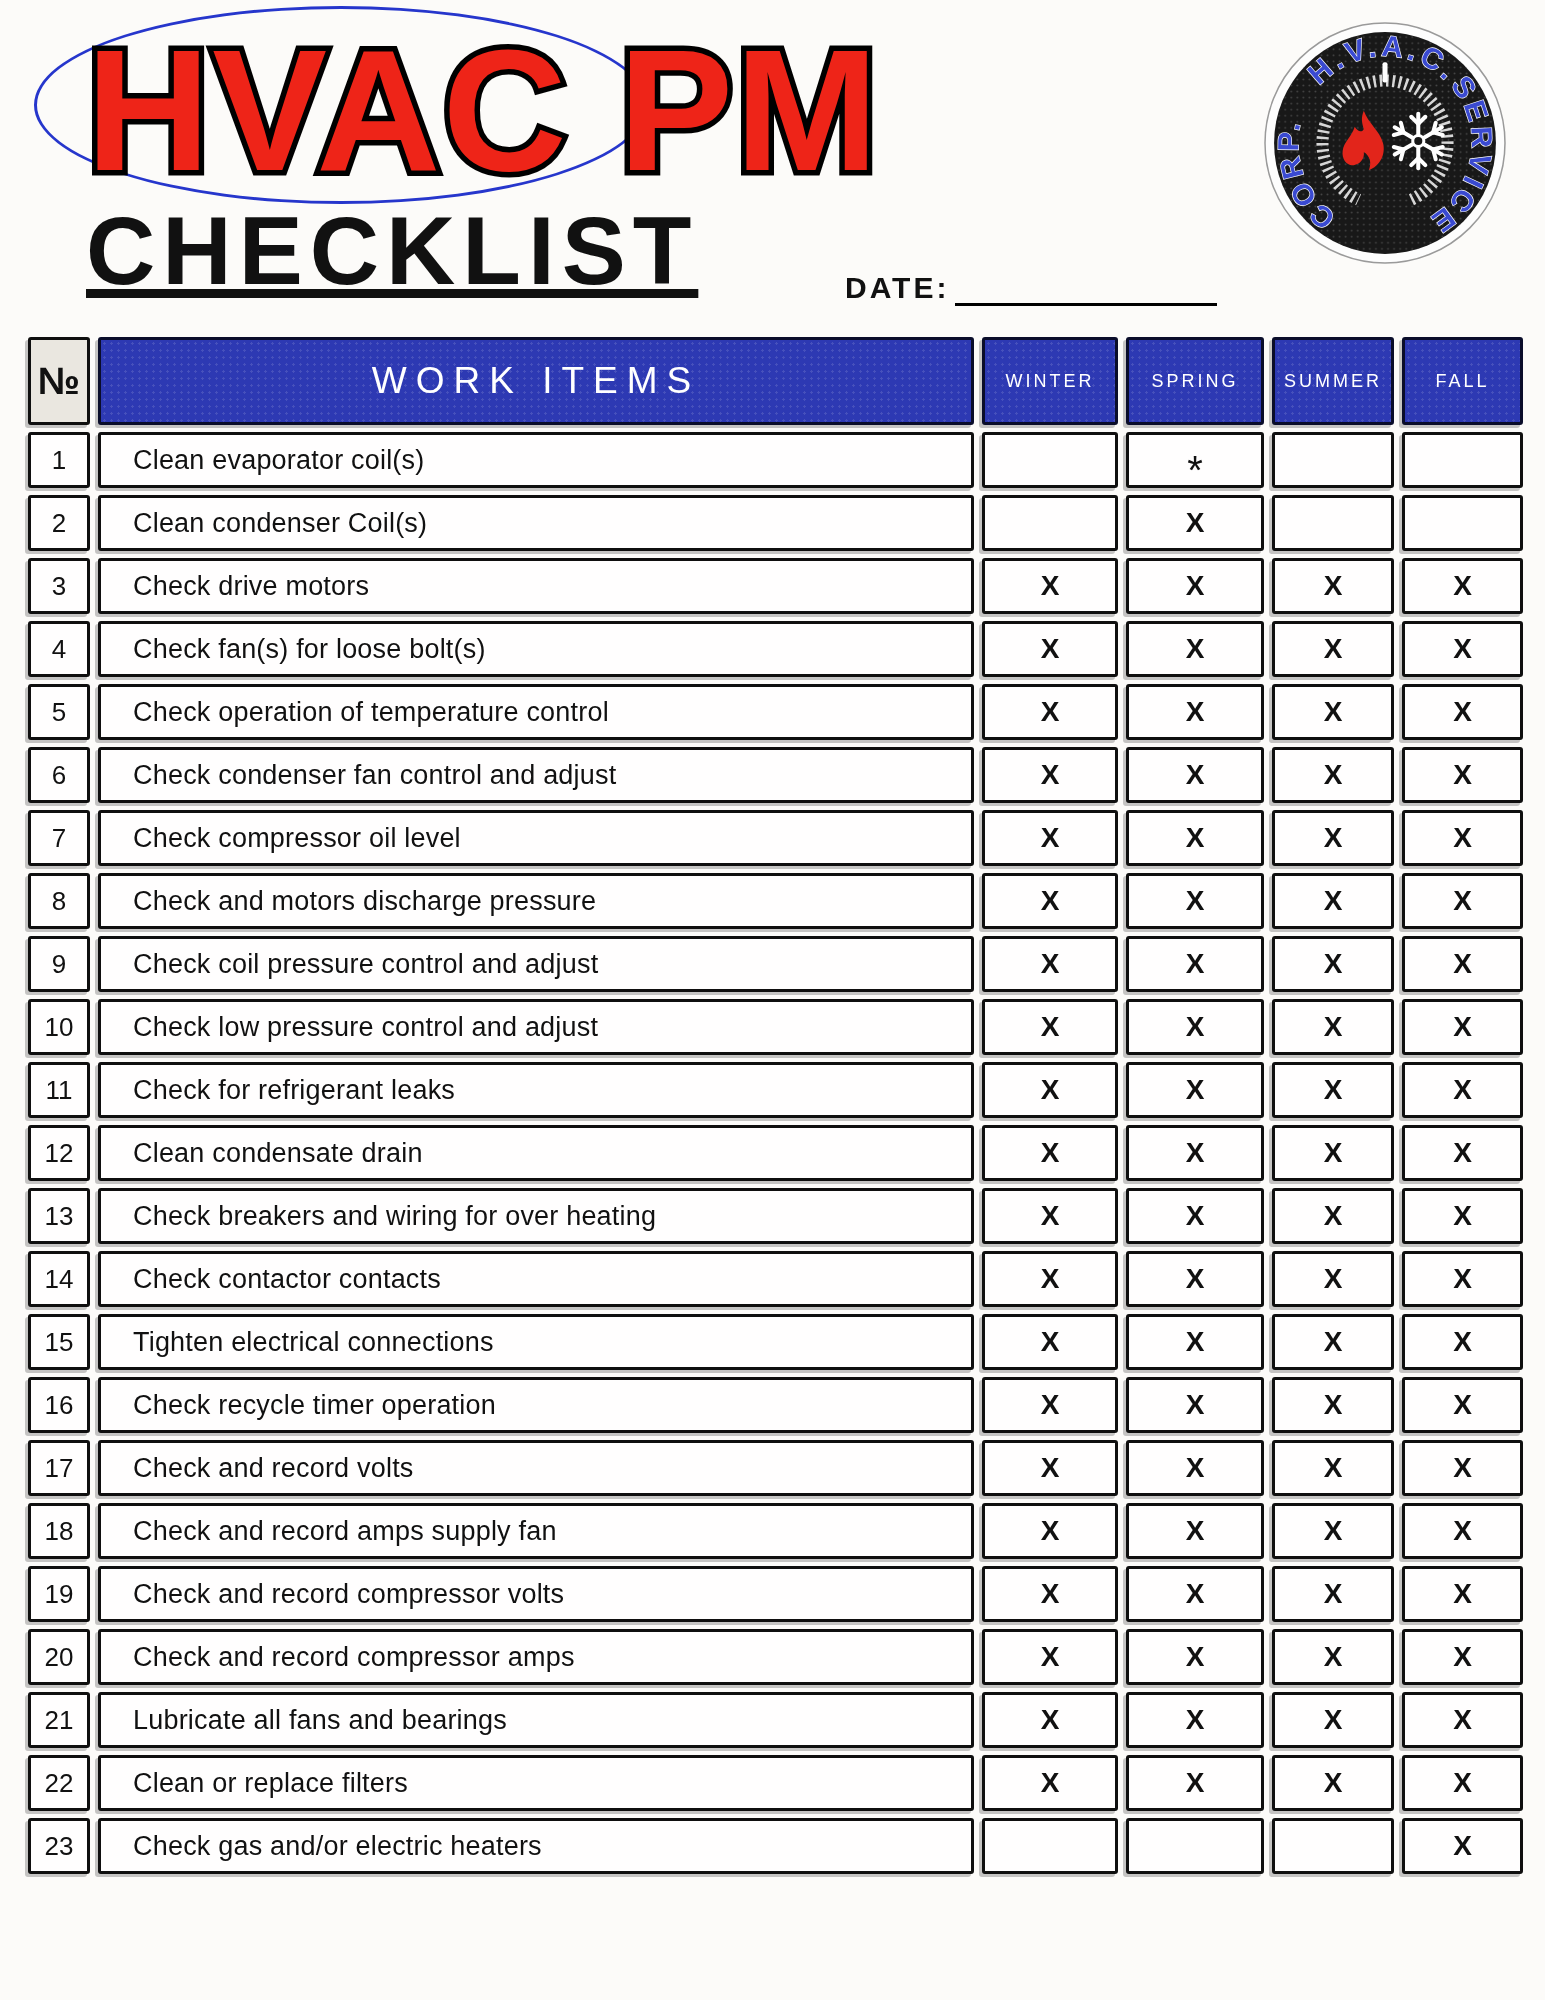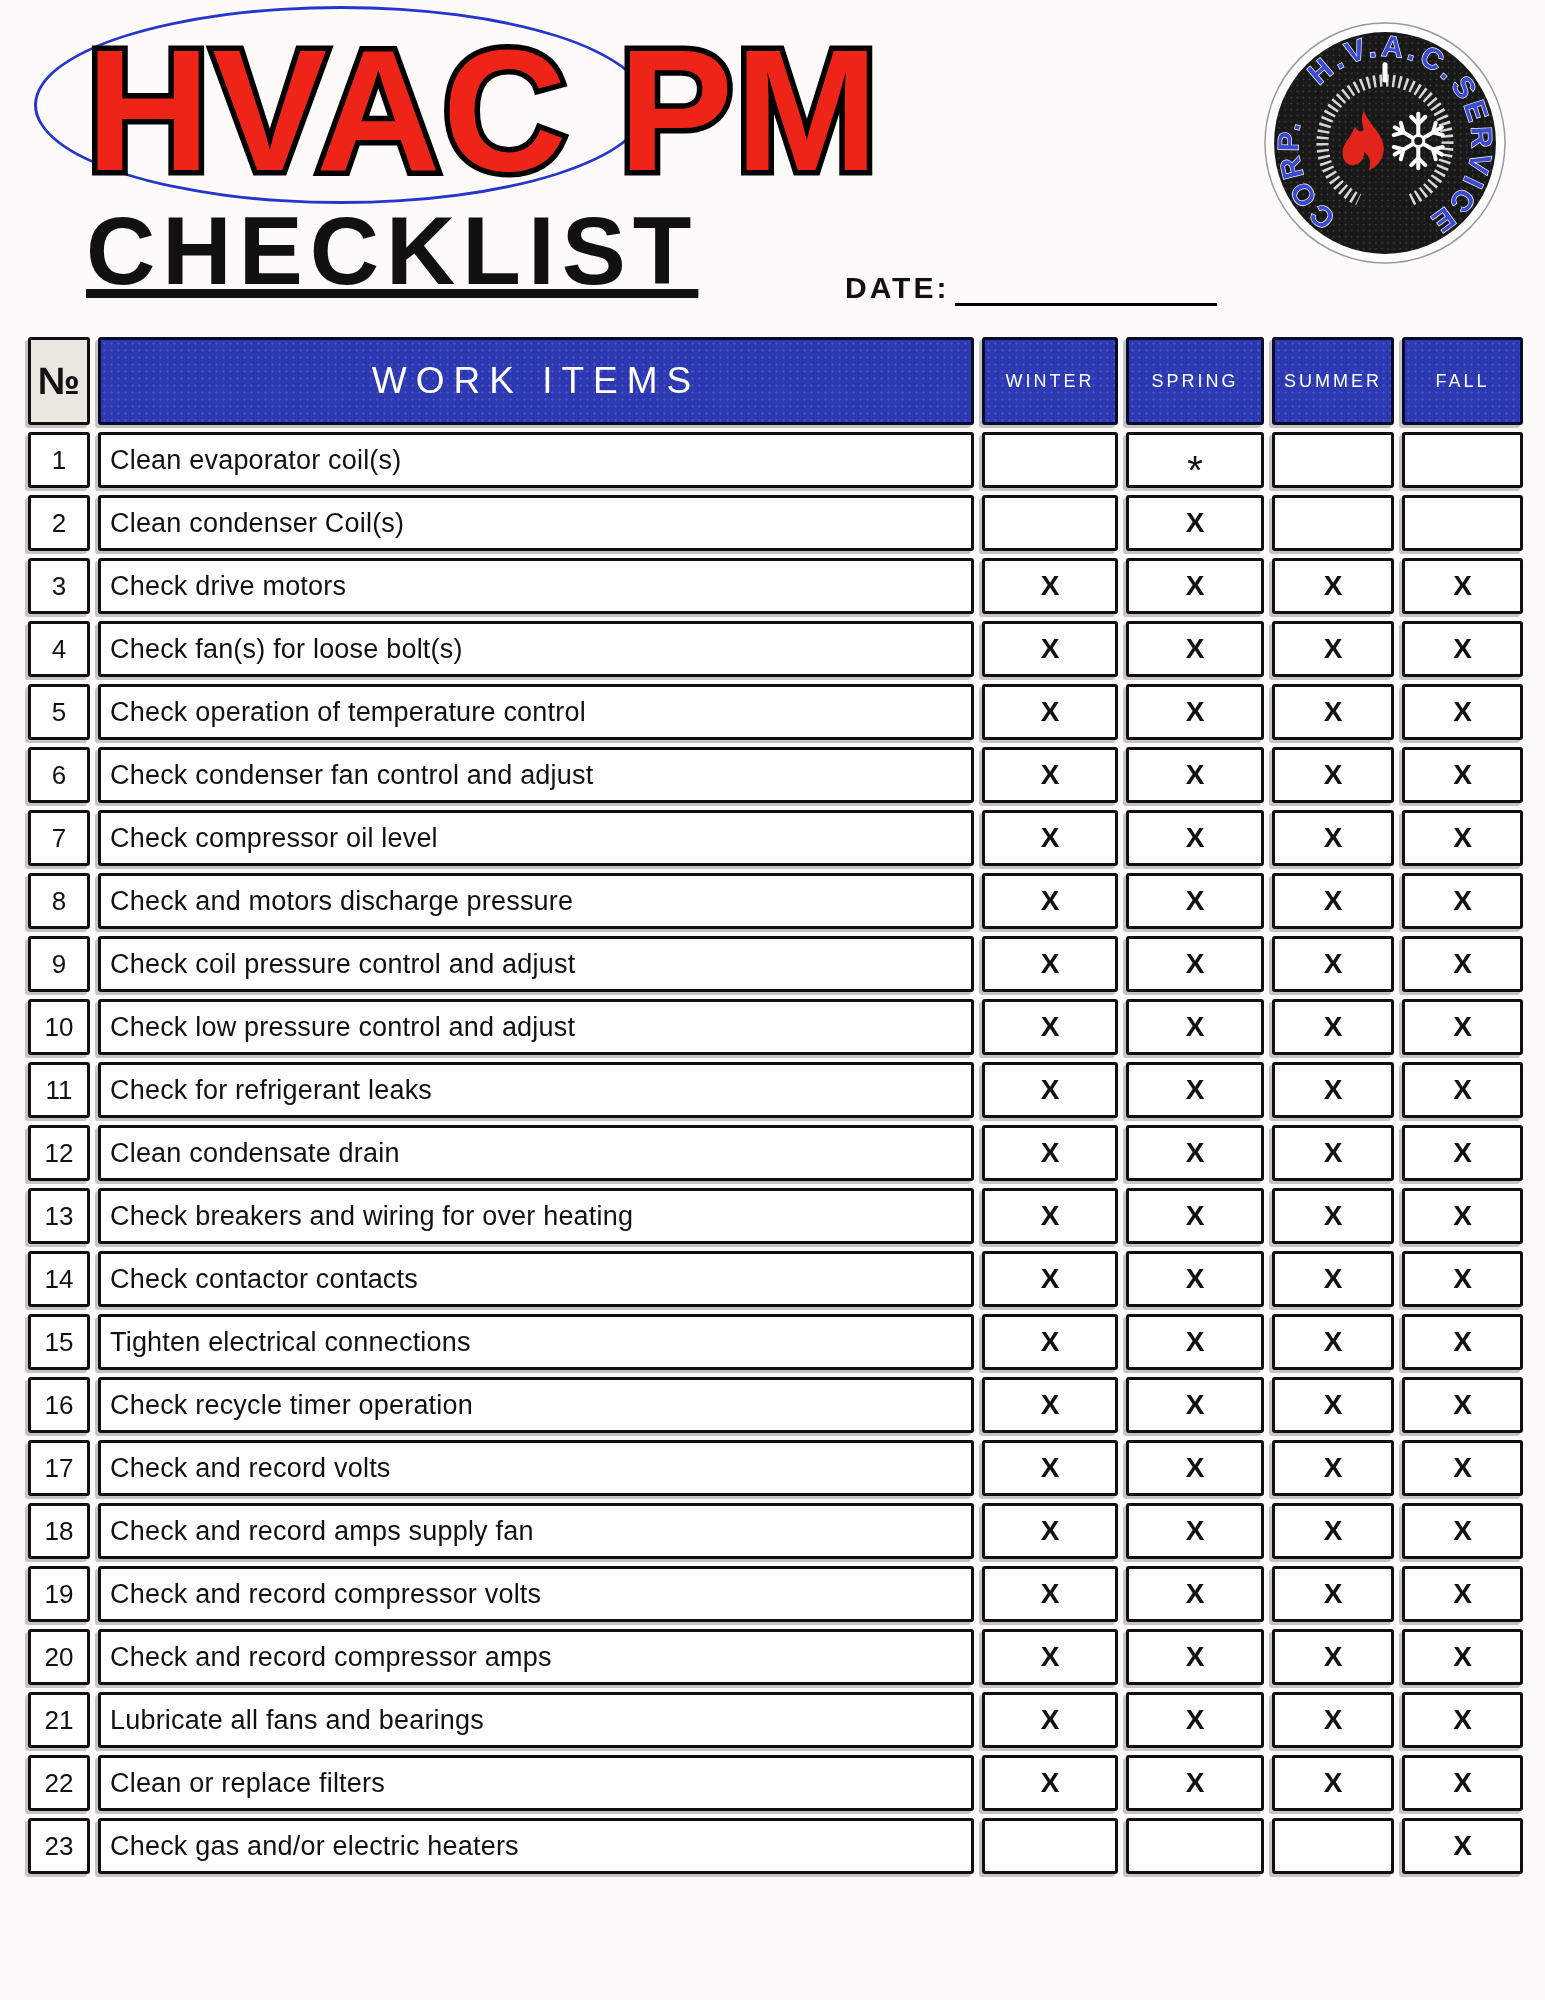--- a/index.html
+++ b/index.html
@@ -50,21 +50,21 @@
     background-color:#2d39b3;
     background-image:radial-gradient(rgba(255,255,255,.12) 1.2px, transparent 1.4px);
     background-size:7px 7px;
     color:#fff;font-weight:400;
     border-color:#0a0d2a;
   }
   .work-head{font-size:37px;letter-spacing:9px;}
   .season-head{font-size:18px;letter-spacing:3px;}
   .num-head{background:#eae7e0;font-size:38px;font-weight:700;}
   .num-cell{font-size:26px;}
-  .item-cell{justify-content:flex-start;padding-left:9px;font-size:27px;letter-spacing:.2px;}
+  .item-cell{justify-content:flex-start;padding-left:32px;font-size:27px;letter-spacing:.2px;}
   .mark-cell{font-size:28px;font-weight:700;}
   .mark-cell.star{font-size:40px;font-weight:400;transform:none;}
   .mark-cell.star span{display:block;transform:translateY(10px);}
 </style>
 </head>
 <body>
 
 <div class="page">
 
   <div class="title-ellipse"></div>

